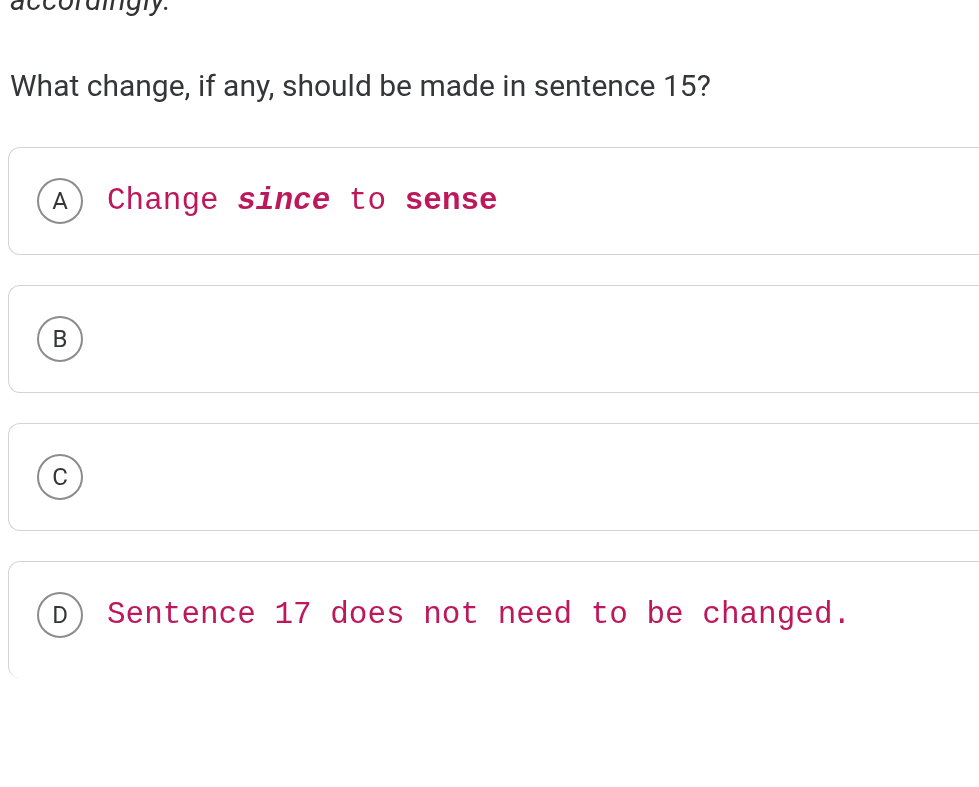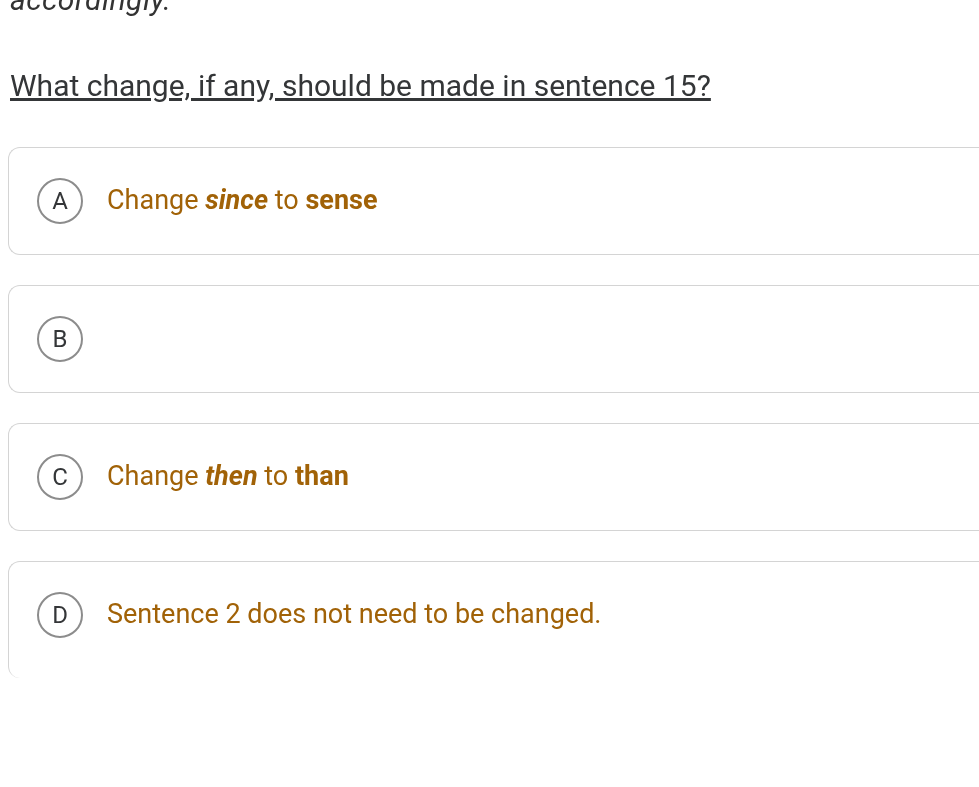--- a/index.html
+++ b/index.html
@@ -23,21 +23,20 @@
       color: #333;
       letter-spacing: 0.5px;
     }
     .question-text {
       font-size: 30px;
       padding: 6px 10px 0 10px;
       margin-top: 42px;
       margin-bottom: 40px;
       color: #343638;
       line-height: 1.4;
-      text-decoration: underline;
     }
     .options-container {
       display: flex;
       flex-direction: column;
       gap: 30px;
       padding-left: 8px;
     }
     .option {
       border: 1px solid #d4d4d4;
       border-right: none;
@@ -61,23 +60,24 @@
       border: 2px solid #8c8c8c;
       border-radius: 50%;
       display: flex;
       align-items: center;
       justify-content: center;
       font-size: 24px;
       color: #343638;
       font-weight: 400;
     }
     .option-text {
-      font-size: 27px;
-      color: #a16207;
+      font-size: 31px;
+      color: #be185d;
       line-height: 1.4;
+      font-family: Liberation Mono, monospace;
     }
     .bold-italic {
       font-weight: 700;
       font-style: italic;
     }
     .bold {
       font-weight: 700;
     }
   </style>
 </head>
@@ -101,27 +101,24 @@
   <div class="option">
     <div class="option-letter">
       <span>B</span>
     </div>
   </div>
 
   <div class="option">
     <div class="option-letter">
       <span>C</span>
     </div>
-    <div class="option-text">
-      <span>Change </span><span class="bold-italic">then</span><span> to </span><span class="bold">than</span>
-    </div>
   </div>
 
   <div class="option last">
     <div class="option-letter">
       <span>D</span>
     </div>
     <div class="option-text">
-      <span>Sentence 2 does not need to be changed.</span>
+      <span>Sentence 17 does not need to be changed.</span>
     </div>
   </div>
 
 </div>
 
 </body></html>

